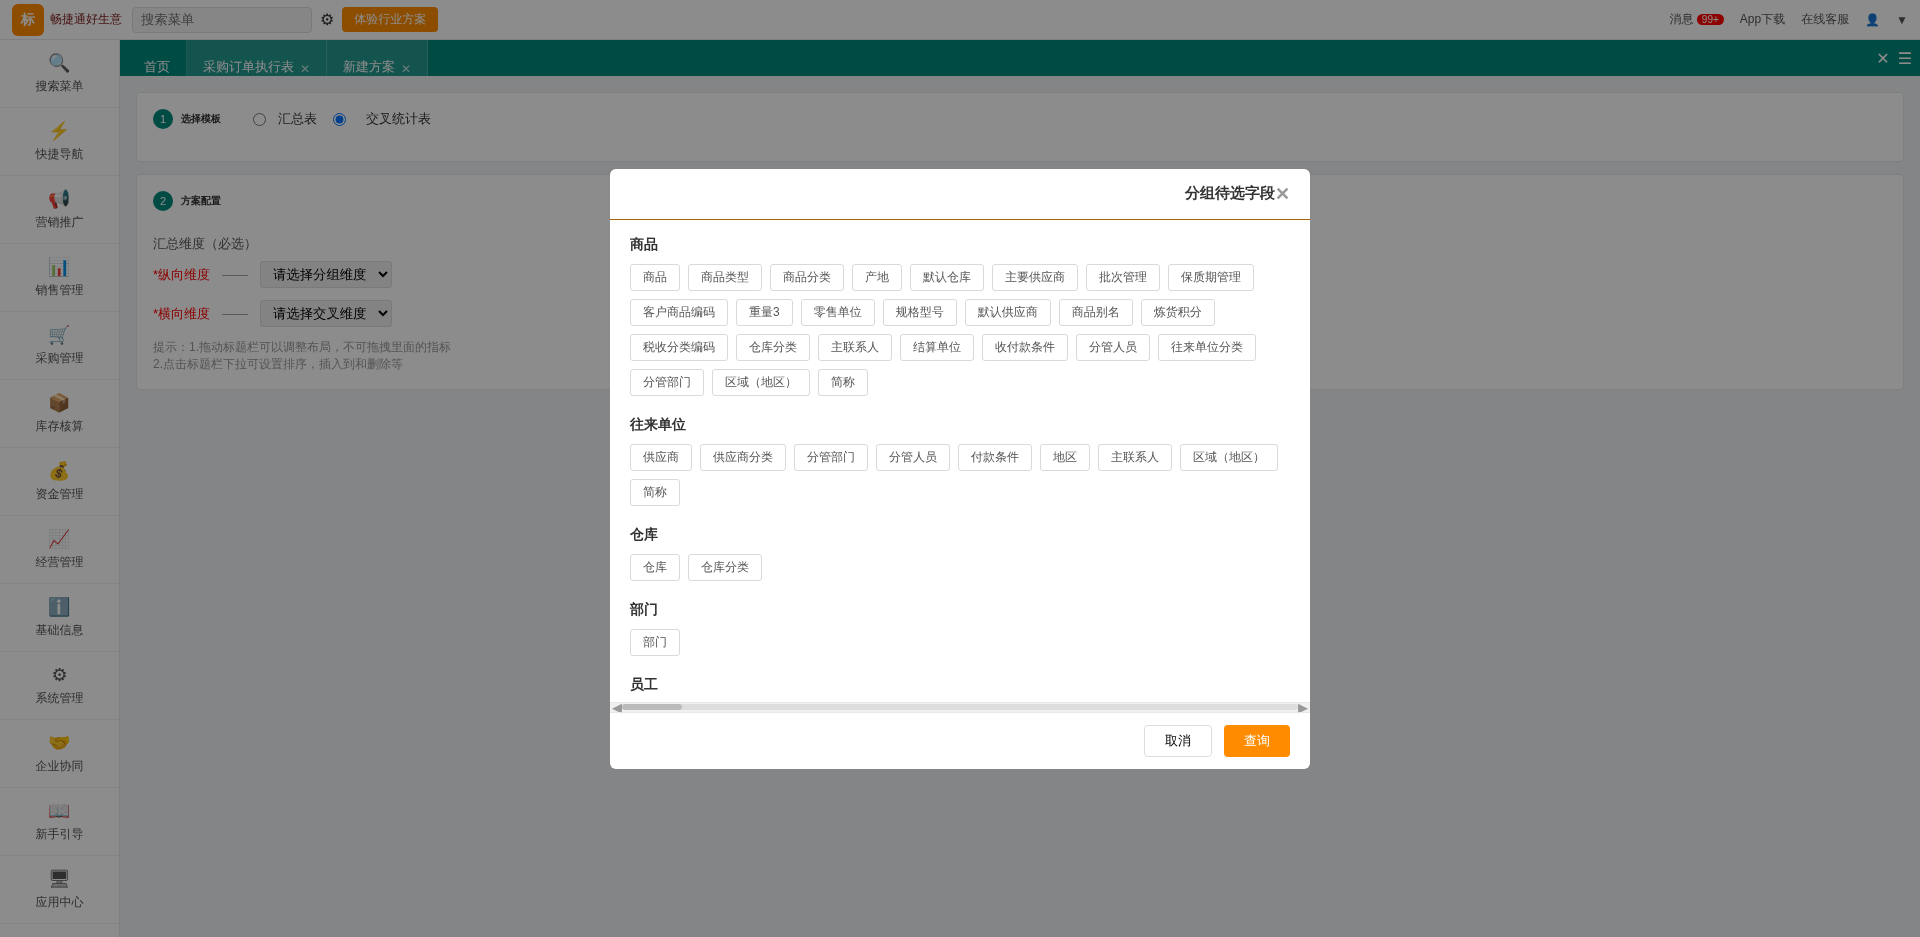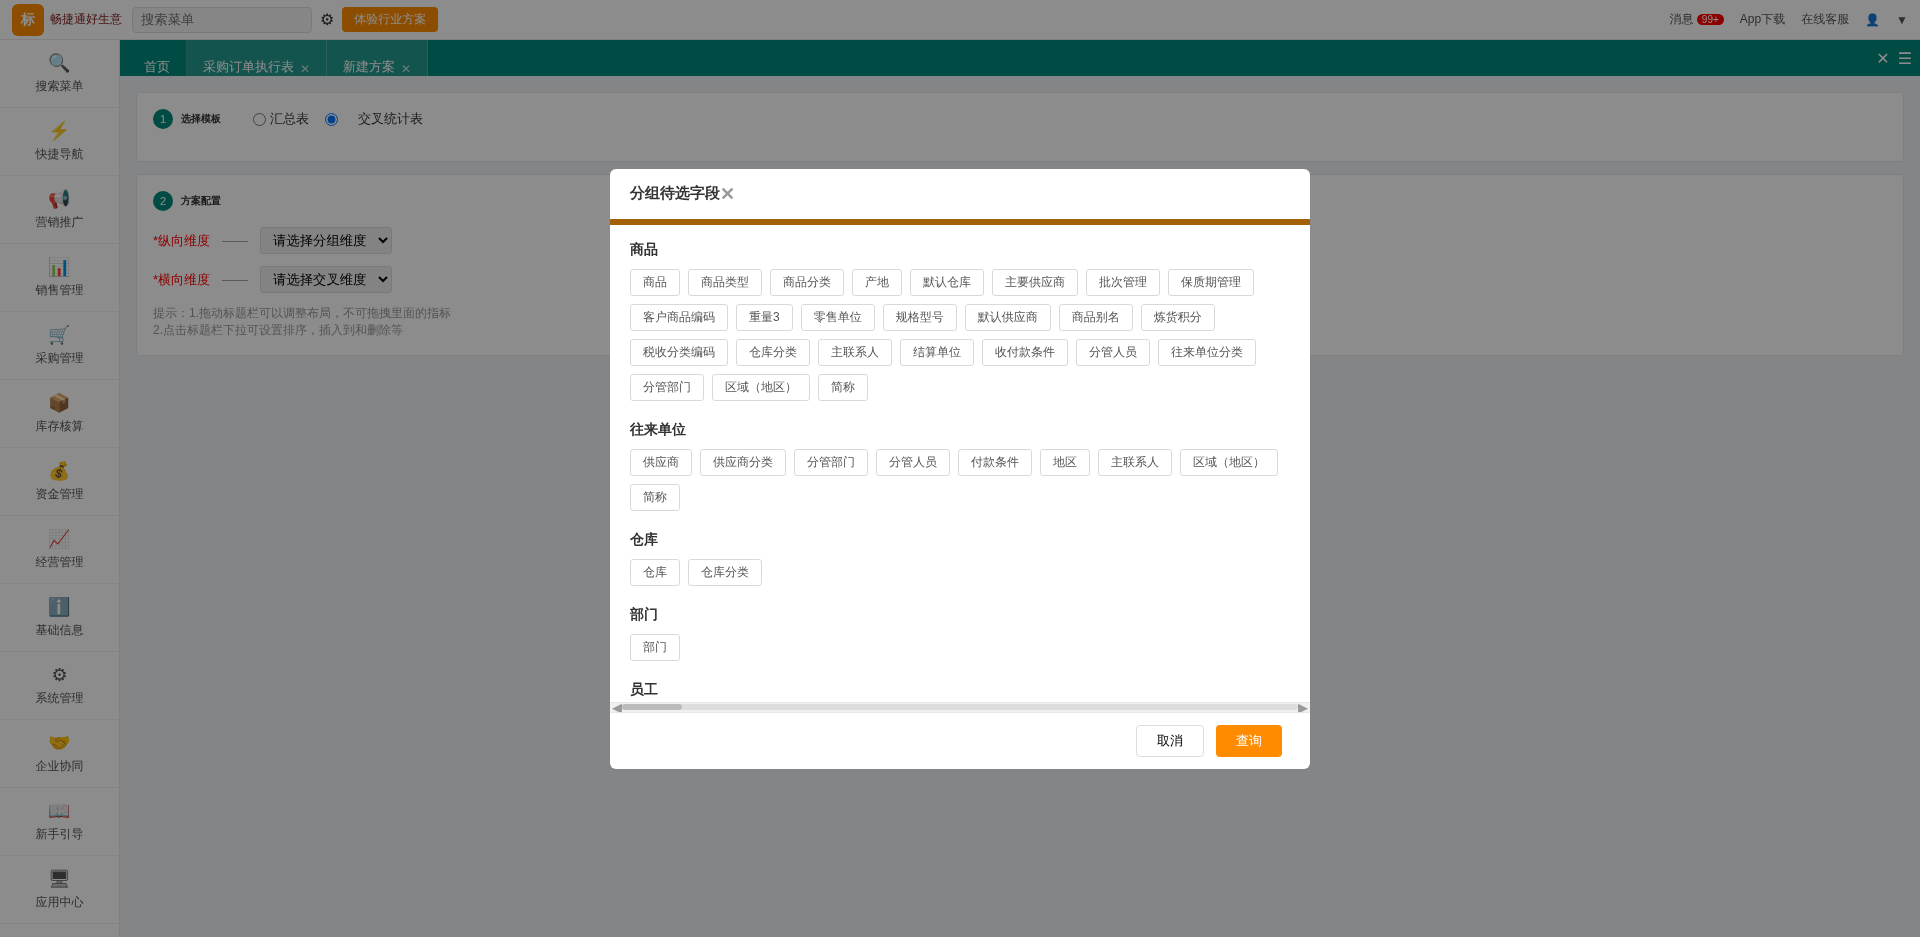--- a/index.html
+++ b/index.html
@@ -135,32 +135,32 @@
     .modal {
       background: #fff;
       border-radius: 6px;
       width: 700px;
       max-height: 600px;
       display: flex; flex-direction: column;
       position: relative;
     }
     .modal-header {
       padding: 14px 20px;
-      border-bottom: 6px solid #a16207;
-      display: flex; align-items: center; justify-content: flex-start;
+      border-bottom: 1px solid #a16207;
+      display: flex; align-items: center; justify-content: flex-end;
       font-size: 15px; font-weight: bold;
     }
     .modal-close { cursor: pointer; font-size: 18px; color: #999; }
     .modal-body {
       flex: 1;
       overflow-y: auto;
       padding: 16px 20px;
     }
     .modal-footer {
-      padding: 12px 28px;
+      padding: 12px 20px;
       border-top: 1px solid #e8e8e8;
       display: flex; justify-content: flex-end; gap: 12px;
     }
     .btn-cancel {
       padding: 6px 20px;
       border: 1px solid #ddd;
       background: #fff;
       border-radius: 4px;
       cursor: pointer;
       font-size: 13px;
@@ -322,39 +322,40 @@
 
 <div class="main-content">
 
   <div class="card">
     <div class="steps">
       <div class="step">
         <div class="step-num">1</div>
         <span class="step-label">选择模板</span>
       </div>
       <div class="radio-group">
-        <label style="display:flex;align-items:center;gap:4px;cursor:pointer;">
+        <label style="display:flex;align-items:center;gap:12px;cursor:pointer;">
           <input type="radio" name="template" style="">
           <span>汇总表</span>
         </label>
         <label style="display:flex;align-items:center;gap:20px;cursor:pointer;">
           <input type="radio" name="template" checked="" style="">
           <span>交叉统计表</span>
         </label>
       </div>
     </div>
   </div>
 
   <div class="card">
     <div class="steps">
       <div class="step">
         <div class="step-num">2</div>
         <span class="step-label">方案配置</span>
       </div>
     </div>
+    <div style="padding:8px 0;font-size:13px;color:#555;">汇总维度（必选）</div>
     <div style="display:flex;align-items:center;gap:12px;margin-bottom:12px;">
       <span style="color:#f00;">*纵向维度</span>
       <span style="color:#999;">——</span>
       <select style="border:1px solid #ddd;padding:4px 8px;border-radius:3px;">
         <option>请选择分组维度</option>
       </select>
     </div>
     <div style="display:flex;align-items:center;gap:12px;margin-bottom:12px;">
       <span style="color:#f00;">*横向维度</span>
       <span style="color:#999;">——</span>

